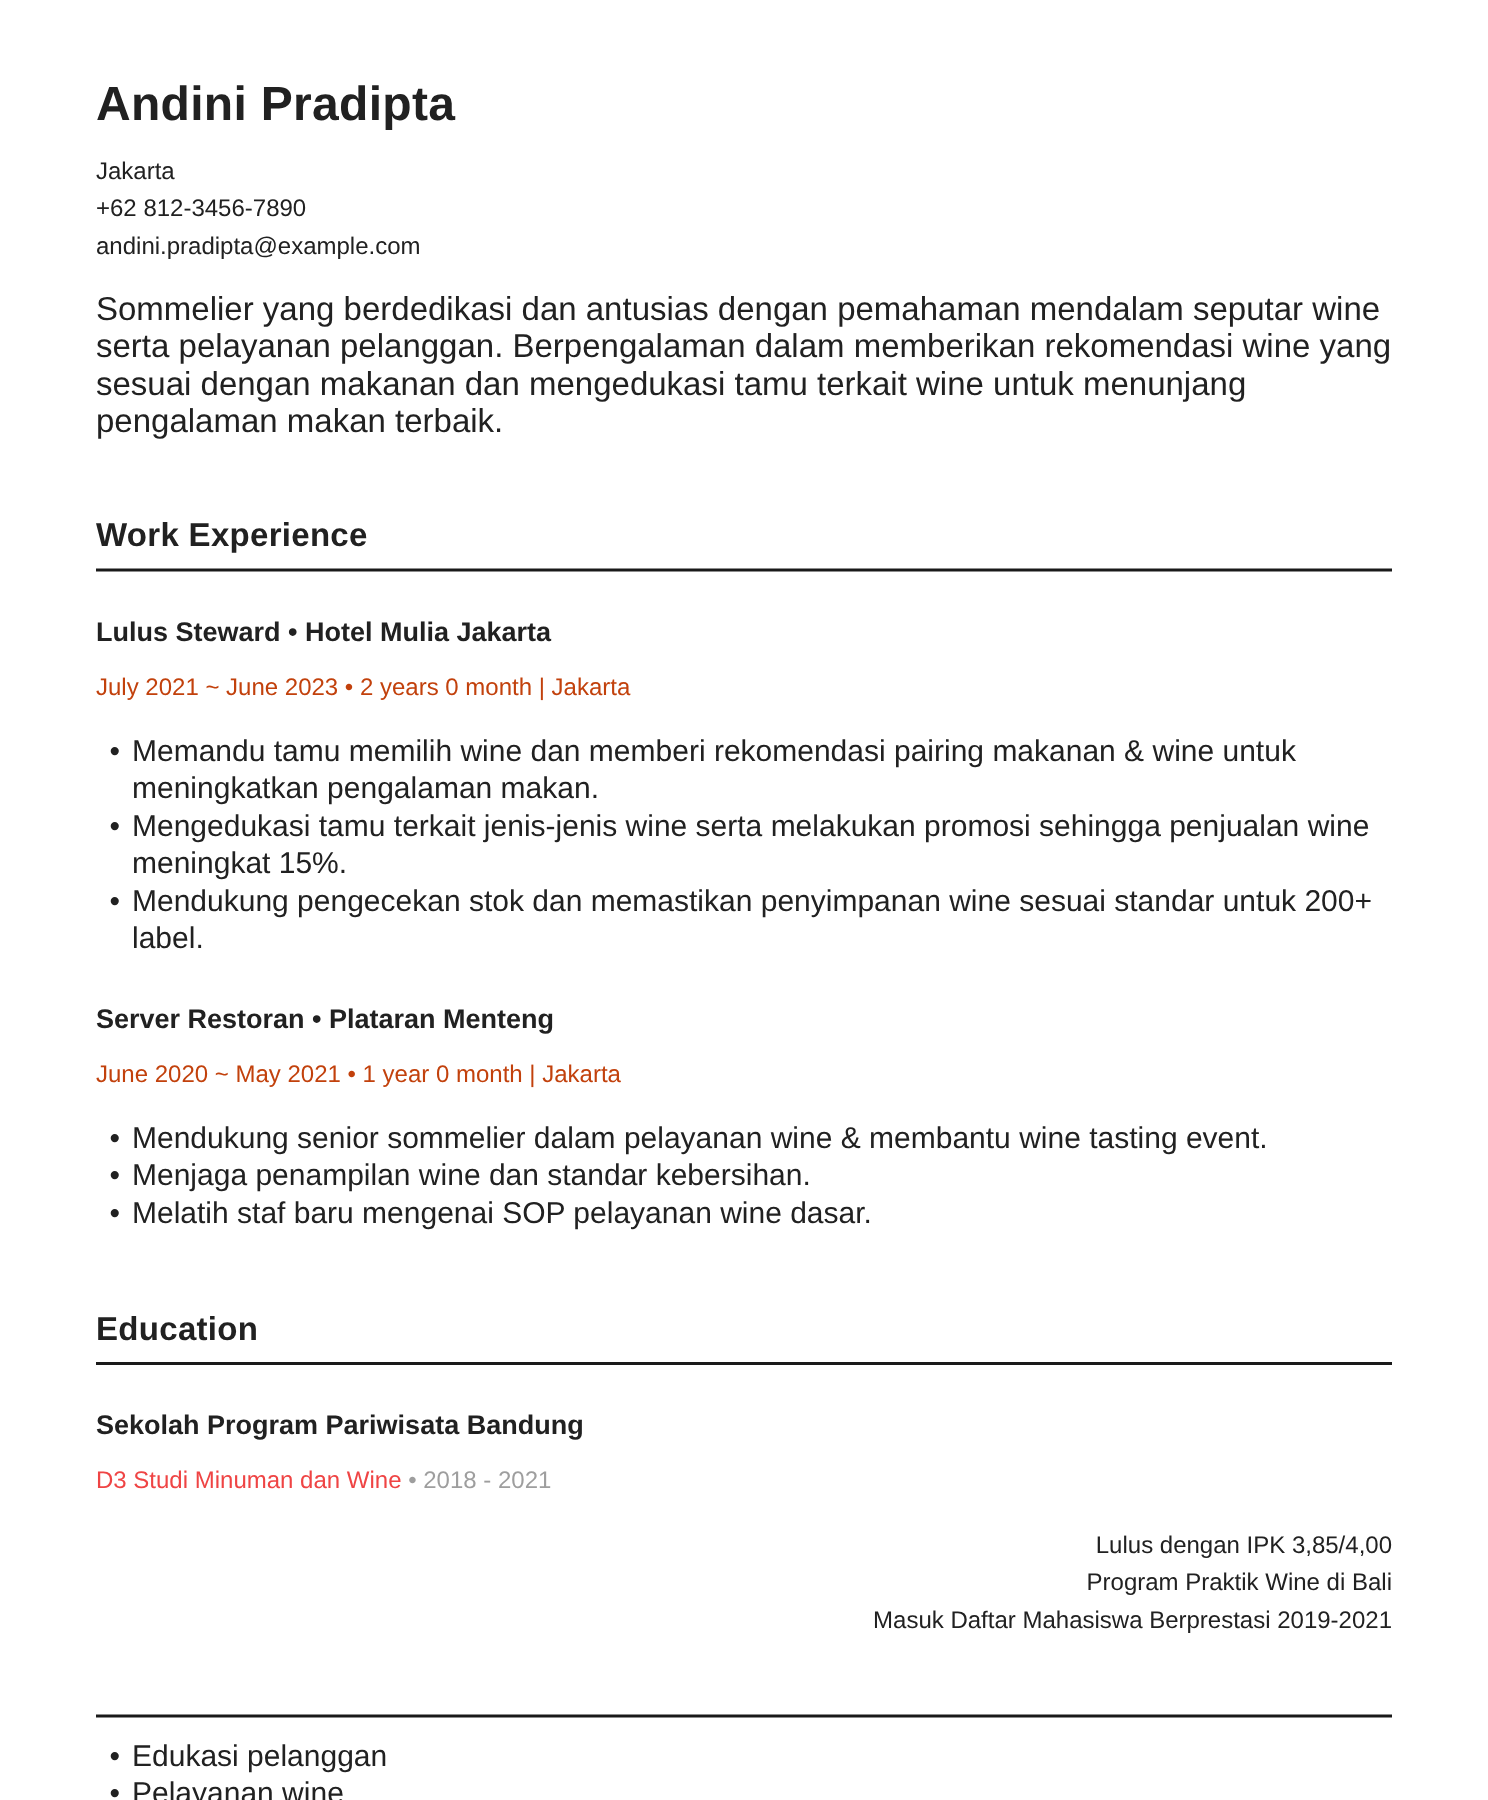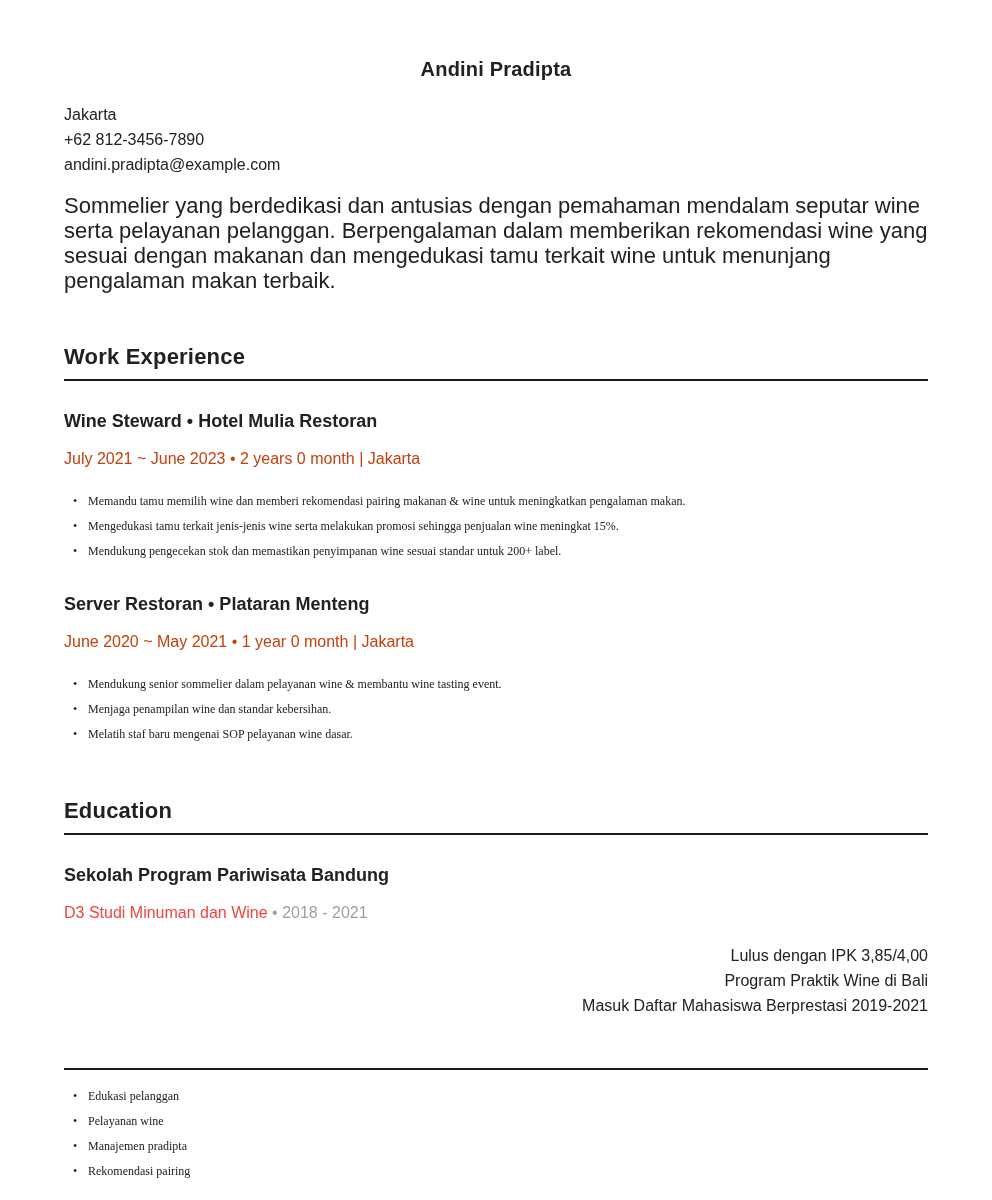--- a/index.html
+++ b/index.html
@@ -13,26 +13,25 @@
     height: 1200px;
     overflow: hidden;
     font-family: "Liberation Sans", sans-serif;
     color: #212121;
   }
   .page {
     padding: 52px 64px 0 64px;
     width: 992px;
   }
   .name {
-    font-size: 20px;
+    font-size: 32px;
     line-height: 34px;
     font-weight: 700;
     margin: 0;
     letter-spacing: 0.2px;
-    text-align: center;
   }
   .contact {
     margin-top: 16px;
     font-size: 16px;
     line-height: 25px;
   }
   .contact div { margin: 0; }
   .summary {
     margin-top: 16px;
     font-size: 22px;
@@ -75,23 +74,22 @@
     font-weight: 500;
   }
   .edu-meta .sep,
   .edu-meta .period {
     color: #9e9e9e;
   }
   ul.bullets {
     margin: 18px 0 0 0;
     padding: 0;
     list-style: none;
-    font-size: 12px;
+    font-size: 20px;
     line-height: 25px;
-    font-family: Liberation Serif, serif;
   }
   ul.bullets.skills { margin-top: 14px; }
   ul.bullets li {
     position: relative;
     padding-left: 24px;
   }
   ul.bullets li::before {
     content: "\2022";
     position: absolute;
     left: 9px;
@@ -117,21 +115,21 @@
     <div>andini.pradipta@example.com</div>
   </div>
 
   <p class="summary">Sommelier yang berdedikasi dan antusias dengan pemahaman mendalam seputar wine serta pelayanan pelanggan. Berpengalaman dalam memberikan rekomendasi wine yang sesuai dengan makanan dan mengedukasi tamu terkait wine untuk menunjang pengalaman makan terbaik.</p>
 
   <div class="section">
     <h2 class="section-title">Work Experience</h2>
     <hr class="rule">
 
     <div>
-      <h3 class="item-title">Wine Steward • Hotel Mulia Restoran</h3>
+      <h3 class="item-title">Lulus Steward • Hotel Mulia Jakarta</h3>
       <div class="meta">July 2021 ~ June 2023 • 2 years 0 month | Jakarta</div>
       <ul class="bullets">
         <li>Memandu tamu memilih wine dan memberi rekomendasi pairing makanan &amp; wine untuk meningkatkan pengalaman makan.</li>
         <li>Mengedukasi tamu terkait jenis-jenis wine serta melakukan promosi sehingga penjualan wine meningkat 15%.</li>
         <li>Mendukung pengecekan stok dan memastikan penyimpanan wine sesuai standar untuk 200+ label.</li>
       </ul>
     </div>
 
     <div>
       <h3 class="item-title">Server Restoran • Plataran Menteng</h3>

